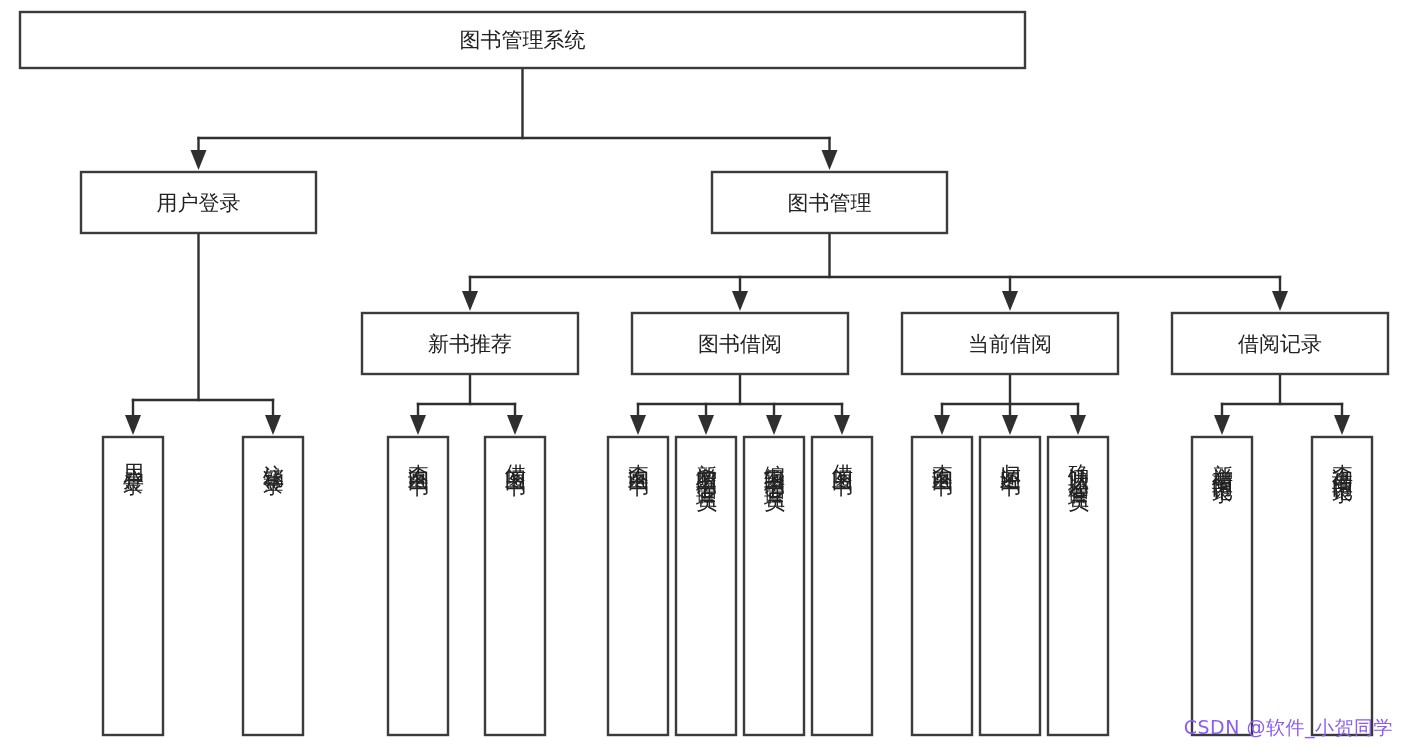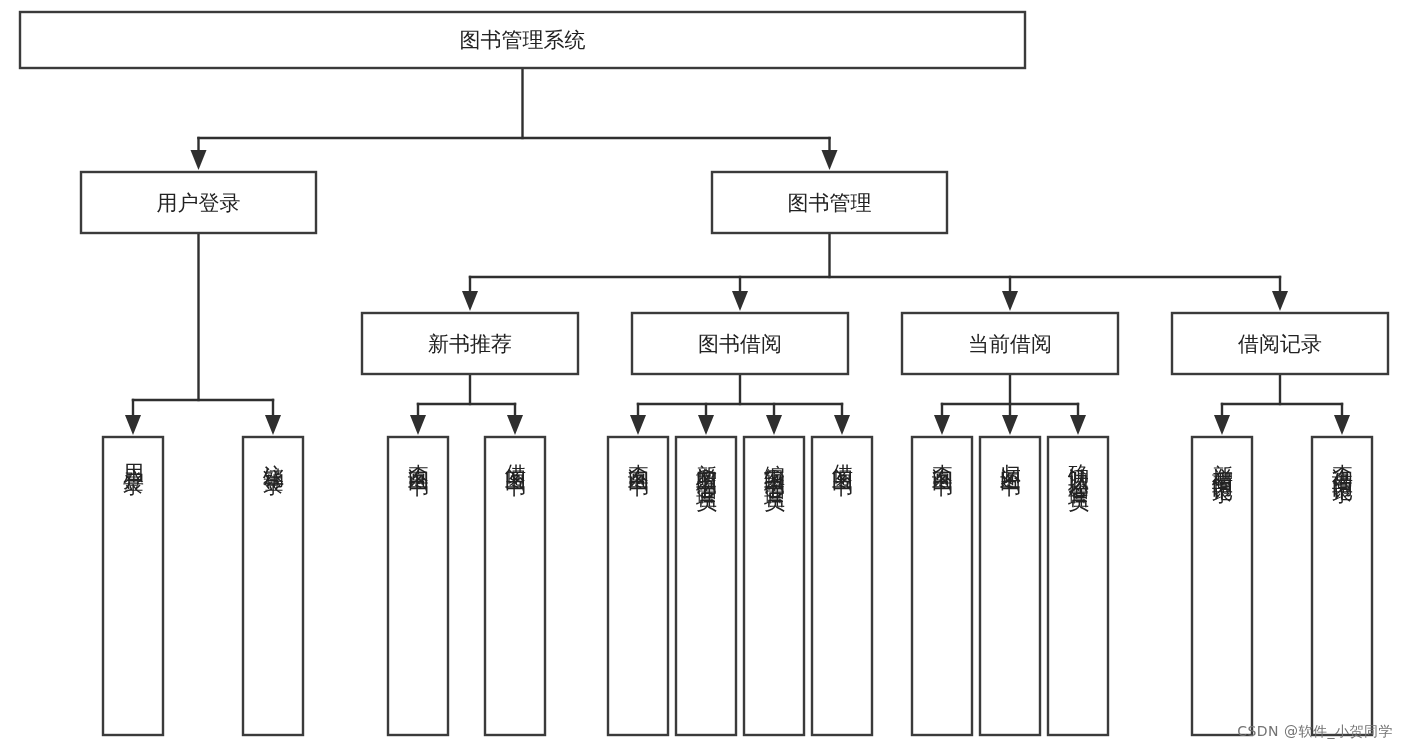--- a/index.html
+++ b/index.html
@@ -66,22 +66,22 @@
     line-height: 1.0;
     color: #222222;
     letter-spacing: 4px;
     white-space: nowrap;
   }
   #watermark {
     position: absolute;
     right: 12px;
     bottom: 6px;
     font-family: "DejaVu Sans", "Liberation Sans", sans-serif;
-    font-size: 14px;
-    color: #737373;
+    font-size: 19px;
+    color: #8b5cf6;
     letter-spacing: 0.5px;
     user-select: none;
   }
 </style>
 </head>
 <body>
 
 <div id="diagram-root">
 
   <svg id="tree-svg" viewBox="0 0 1405 747">

